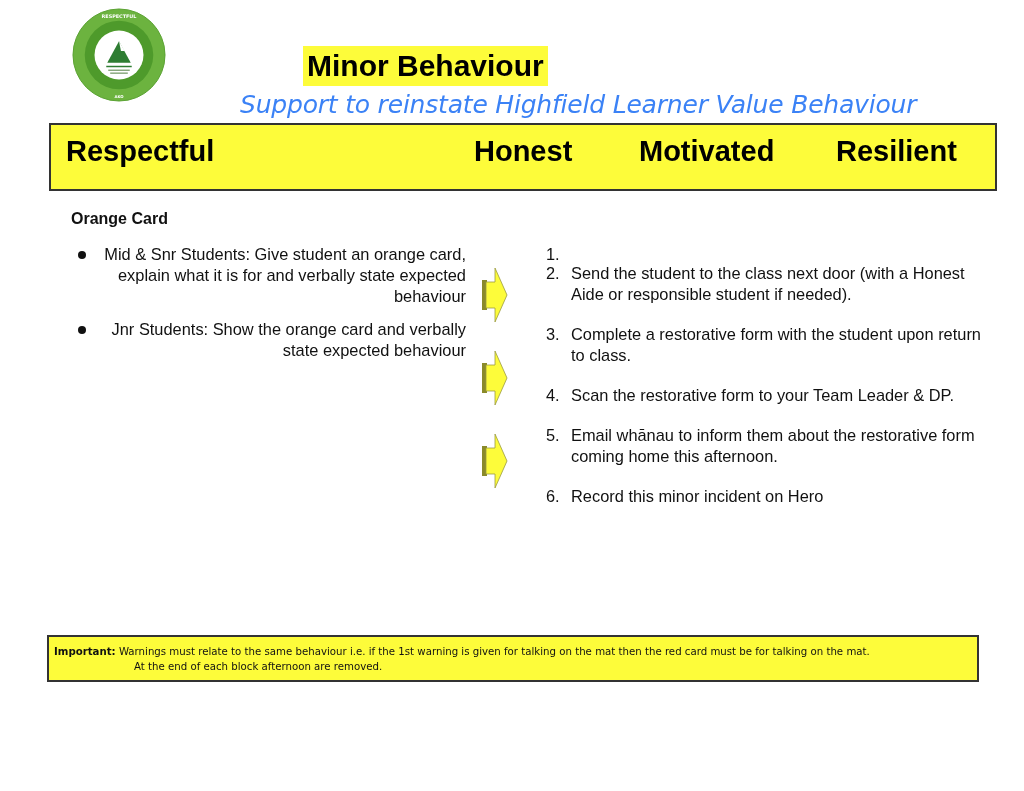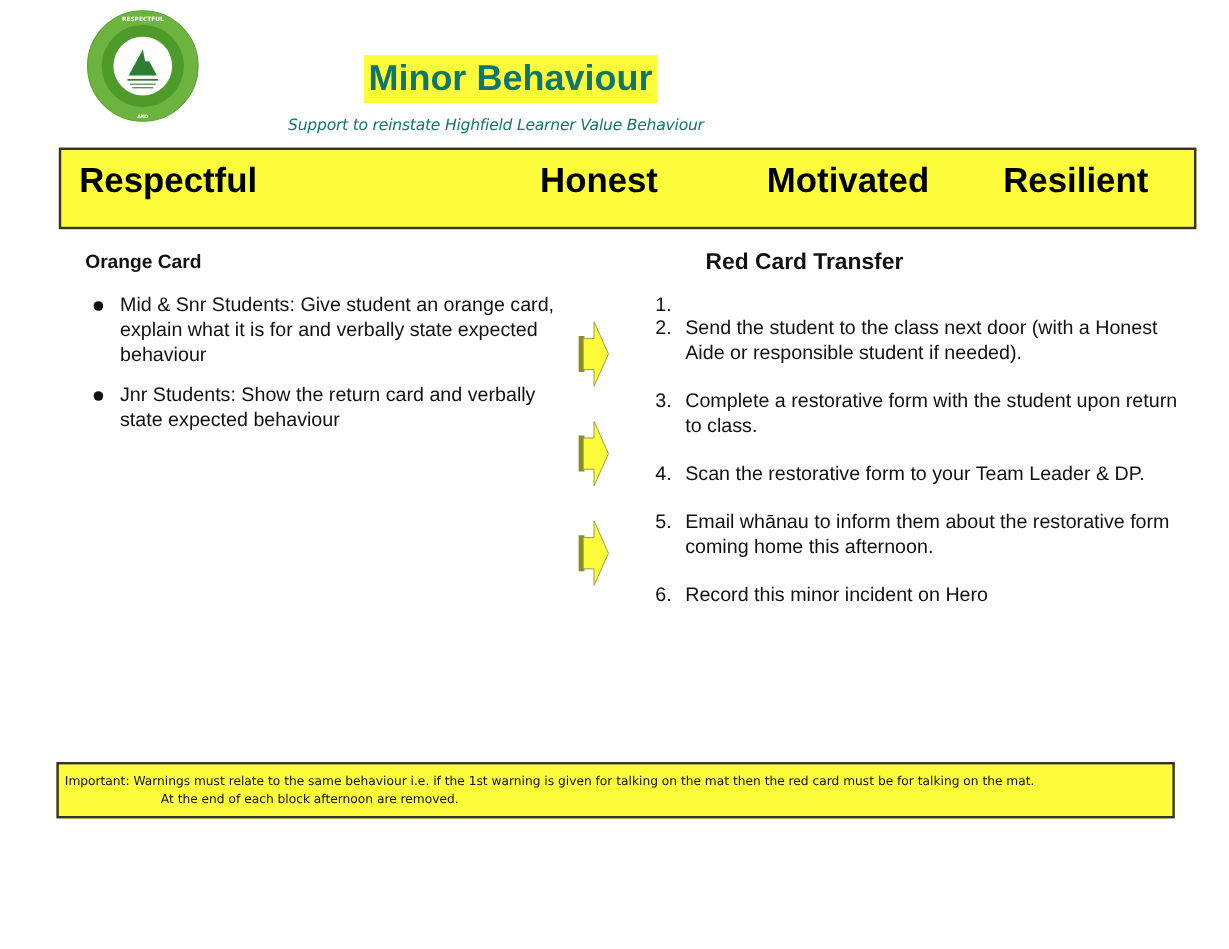--- a/index.html
+++ b/index.html
@@ -12,44 +12,44 @@
     
     .logo {
       position: absolute; left: 70px; top: 8px; width: 98px; height: 94px;
     }
     .logo svg { width: 100%; height: 100%; display: block; }
 
     
     .title {
       position: absolute; left: 303px; top: 46px; height: 40px;
       background: #fdfc3a; padding: 0 4px;
-      font-weight: bold; font-size: 30px; line-height: 40px; color: #0f766e;
+      font-weight: bold; font-size: 30px; line-height: 40px; color: #000000;
     }
     .subtitle {
       position: absolute; left: 240px; top: 92px;
       font-family: "DejaVu Sans", sans-serif; font-style: italic;
-      font-size: 13px; line-height: 26px; color: #0f766e; letter-spacing: -0.2px;
+      font-size: 25px; line-height: 26px; color: #3b82f6; letter-spacing: -0.2px;
     }
 
     
     .values {
       position: absolute; left: 49px; top: 123px; width: 948px; height: 68px;
       background: #fdfc3a; border: 2px solid #333;
     }
     .value {
       position: absolute; top: 8px; font-weight: bold; font-size: 29px;
       line-height: 36px; color: #000; white-space: nowrap;
     }
 
     
     .orange-heading {
       position: absolute; left: 71px; top: 207px;
       font-weight: bold; font-size: 16px; line-height: 24px;
     }
-    .bullets { position: absolute; left: 76px; top: 244px; width: 390px; list-style: none; }
+    .bullets { position: absolute; left: 76px; top: 244px; width: 390px; list-style: none; text-align: right; }
     .bullets li {
       position: relative; padding-left: 24px; font-size: 16.4px; line-height: 21px;
       margin-bottom: 12px;
     }
     .bullets li .dot {
       position: absolute; left: 2px; top: 7px; width: 8px; height: 8px;
       border-radius: 50%; background: #111;
     }
 
     
@@ -68,21 +68,21 @@
     }
     .steps li .num { position: absolute; left: 0; top: 0; }
 
     
     .note {
       position: absolute; left: 47px; top: 635px; width: 932px; height: 47px;
       background: #fdfc3a; border: 2px solid #333;
       font-family: "DejaVu Sans", sans-serif; font-size: 10.2px; line-height: 15px;
       color: #111; padding: 7px 0 0 5px;
     }
-    .note .label { font-weight: normal; }
+    .note .label { font-weight: bold; }
     .note .line2 { padding-left: 80px; }
   </style>
 </head>
 <body>
 
 <div class="page">
 
   <div class="logo">
     <svg viewBox="0 0 100 96">
       <circle cx="50" cy="48" r="47" fill="#6cb33f"></circle>
@@ -97,34 +97,34 @@
       <text x="50" y="10" font-size="5" fill="#ffffff" text-anchor="middle" font-family="DejaVu Sans, sans-serif" font-weight="bold">RESPECTFUL</text>
       <text x="50" y="92" font-size="4" fill="#ffffff" text-anchor="middle" font-family="DejaVu Sans, sans-serif" font-weight="bold">AKO</text>
     </svg>
   </div>
 
   <div class="title">Minor Behaviour</div>
   <div class="subtitle">Support to reinstate Highfield Learner Value Behaviour</div>
 
   <div class="values">
     <span class="value" style="left:15px">Respectful</span>
-    <span class="value" style="left:399px">Honest</span>
+    <span class="value" style="left:423px">Honest</span>
     <span class="value" style="left:785px">Resilient</span>
     <span class="value" style="left:588px">Motivated</span>
   </div>
 
   <div class="orange-heading">Orange Card</div>
   <ul class="bullets">
     <li>
       <span class="dot"></span>
       <span>Mid &amp; Snr Students: Give student an orange card, explain what it is for and verbally state expected behaviour</span>
     </li>
     <li>
       <span class="dot"></span>
-      <span>Jnr Students: Show the return card and verbally state expected behaviour</span>
+      <span>Jnr Students: Show the orange card and verbally state expected behaviour</span>
     </li>
   </ul>
 
   <div class="arrow" style="top:268px">
     <svg viewBox="0 0 26 54">
         <polygon points="0,12 5,12 5,42 0,42" fill="#8a8a2a"></polygon>
         <polygon points="4,14 13,14 13,0 25,27 13,54 13,40 4,40" fill="#fdfc3a" stroke="#9a9a40" stroke-width="0.8"></polygon>
       </svg>
   </div>
   <div class="arrow" style="top:351px">
@@ -133,21 +133,20 @@
         <polygon points="4,14 13,14 13,0 25,27 13,54 13,40 4,40" fill="#fdfc3a" stroke="#9a9a40" stroke-width="0.8"></polygon>
       </svg>
   </div>
   <div class="arrow" style="top:434px">
     <svg viewBox="0 0 26 54">
         <polygon points="0,12 5,12 5,42 0,42" fill="#8a8a2a"></polygon>
         <polygon points="4,14 13,14 13,0 25,27 13,54 13,40 4,40" fill="#fdfc3a" stroke="#9a9a40" stroke-width="0.8"></polygon>
       </svg>
   </div>
 
-  <div class="red-heading">Red Card Transfer</div>
   <ol class="steps">
     <li><span class="num">1.</span></li>
     <li><span class="num">2.</span><span>Send the student to the class next door (with a Honest Aide or responsible student if needed).</span></li>
     <li><span class="num">3.</span><span>Complete a restorative form with the student upon return to class.</span></li>
     <li><span class="num">4.</span><span>Scan the restorative form to your Team Leader &amp; DP.</span></li>
     <li><span class="num">5.</span><span>Email whānau to inform them about the restorative form coming home this afternoon.</span></li>
     <li><span class="num">6.</span><span>Record this minor incident on Hero</span></li>
   </ol>
 
   <div class="note">

